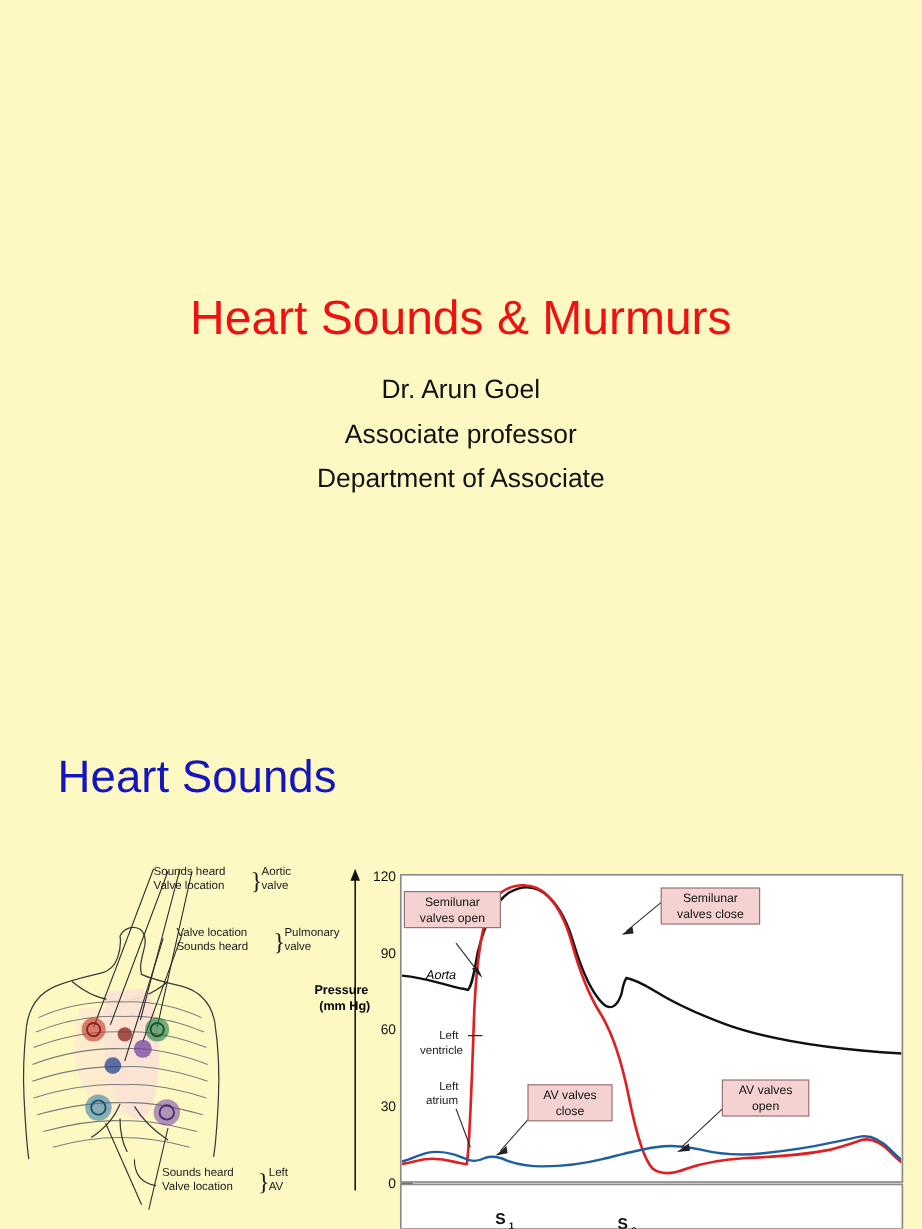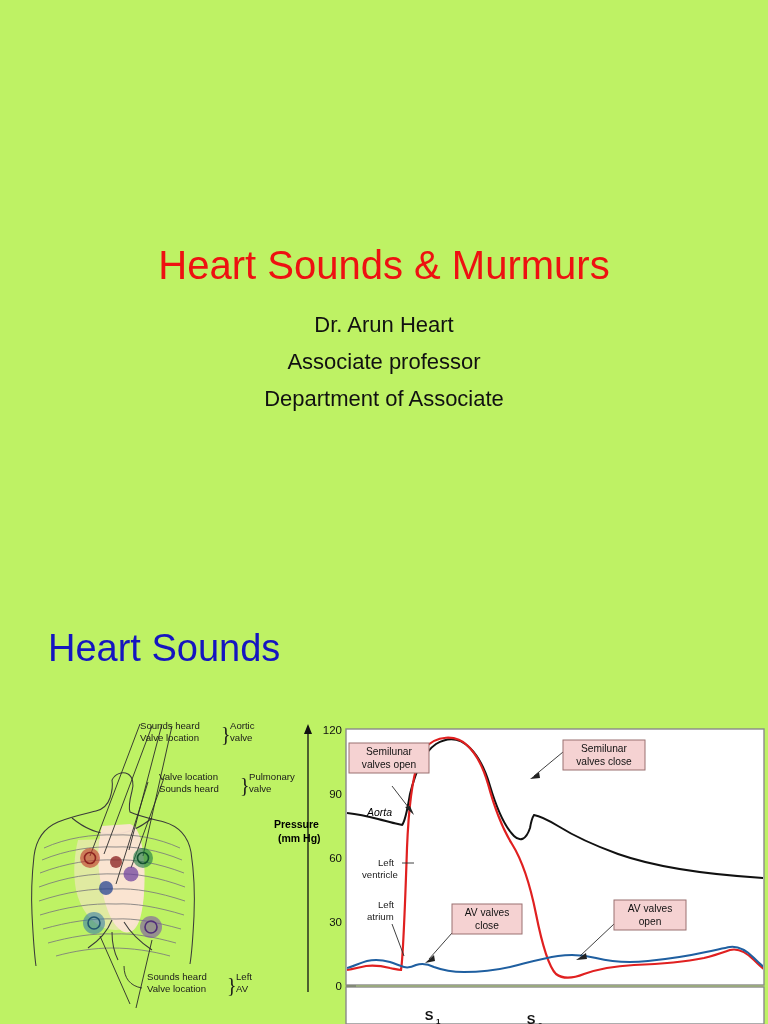--- a/index.html
+++ b/index.html
@@ -1,41 +1,41 @@
 <!DOCTYPE html>
 <html><head>
 <meta charset="utf-8">
 <style>
   html,body{margin:0;padding:0;background:#ffffff;}
   body{
     width:768px;height:1024px;position:relative;overflow:hidden;
     font-family:"Liberation Sans","DejaVu Sans",sans-serif;
     color:#000;
   }
-  .slide{position:absolute;inset:0;background:#bef264;}
+  .slide{position:absolute;inset:0;background:#fef9c3;}
 
   
   #title-block{position:absolute;left:0;top:238px;width:768px;text-align:center;}
   #main-title{
     font-size:40px;line-height:54px;color:#ee1111;font-weight:400;
     letter-spacing:0px;white-space:nowrap;
   }
   #subtitle-lines{margin-top:14px;}
   .subtitle-line{font-size:22px;line-height:37px;color:#111;font-weight:400;}
 
   
   #section-heading{
     position:absolute;left:48px;top:622px;
     font-size:38px;line-height:52px;color:#1515c0;font-weight:400;
     white-space:nowrap;
     text-align:right;
   }
 
   
-  #figure{position:absolute;left:12px;top:708px;width:660px;height:316px;}
+  #figure{position:absolute;left:0px;top:708px;width:660px;height:316px;}
   #figure svg{display:block;}
 
   .fig-label{font-family:"Liberation Sans","DejaVu Sans",sans-serif;font-size:9.6px;fill:#1a1a1a;}
   .fig-label-b{font-family:"Liberation Sans","DejaVu Sans",sans-serif;font-size:10.5px;fill:#000;font-weight:bold;}
   .fig-label-i{font-family:"Liberation Sans","DejaVu Sans",sans-serif;font-size:10.5px;fill:#000;font-style:italic;}
   .axis-num{font-family:"Liberation Sans","DejaVu Sans",sans-serif;font-size:11.5px;fill:#111;text-anchor:end;}
   .callout-txt{font-family:"Liberation Sans","DejaVu Sans",sans-serif;font-size:10.2px;fill:#111;text-anchor:middle;}
   .snd-lbl{font-family:"Liberation Sans","DejaVu Sans",sans-serif;font-size:13px;fill:#111;font-weight:bold;text-anchor:middle;}
   .snd-sub{font-family:"Liberation Sans","DejaVu Sans",sans-serif;font-size:8px;fill:#111;font-weight:bold;}
   .brace{font-family:"Liberation Serif","DejaVu Serif",serif;font-size:20px;fill:#1a1a1a;}
@@ -44,21 +44,21 @@
   .rib-ln{stroke:#7b7b7b;stroke-width:0.85;fill:none;}
 </style>
 </head>
 <body>
 
 <div class="slide">
 
   <div id="title-block">
     <div id="main-title">Heart Sounds &amp; Murmurs</div>
     <div id="subtitle-lines">
-      <div class="subtitle-line">Dr. Arun Heart</div>
+      <div class="subtitle-line">Dr. Arun Goel</div>
       <div class="subtitle-line">Associate professor</div>
       <div class="subtitle-line">Department of Associate</div>
     </div>
   </div>
 
   <div id="section-heading">Heart Sounds</div>
 
   <div id="figure">
   <svg width="768" height="316" viewBox="0 0 768 316" xmlns="http://www.w3.org/2000/svg">
 

